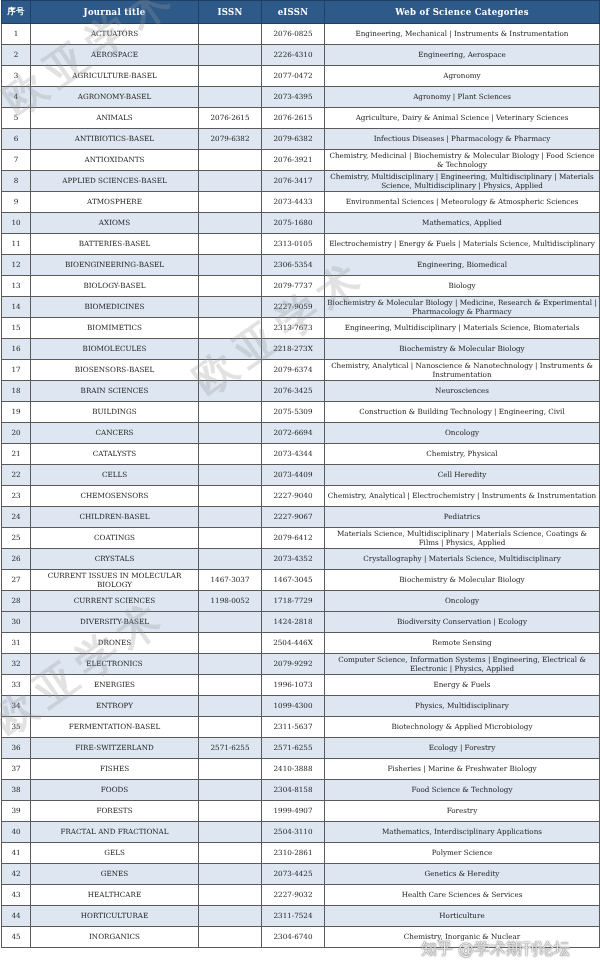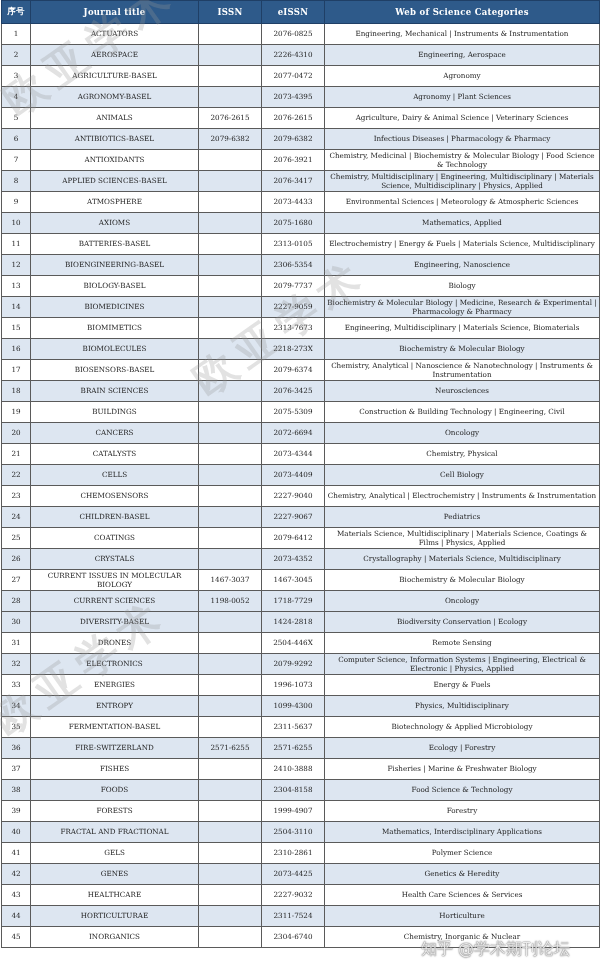--- a/index.html
+++ b/index.html
@@ -108,21 +108,21 @@
         <td>BATTERIES-BASEL</td>
         <td></td>
         <td>2313-0105</td>
         <td>Electrochemistry | Energy &amp; Fuels | Materials Science, Multidisciplinary</td>
       </tr>
       <tr class="alt">
         <td>12</td>
         <td>BIOENGINEERING-BASEL</td>
         <td></td>
         <td>2306-5354</td>
-        <td>Engineering, Nanoscience</td>
+        <td>Engineering, Biomedical</td>
       </tr>
       <tr>
         <td>13</td>
         <td>BIOLOGY-BASEL</td>
         <td></td>
         <td>2079-7737</td>
         <td>Biology</td>
       </tr>
       <tr class="alt">
         <td>14</td>
@@ -178,21 +178,21 @@
         <td>CATALYSTS</td>
         <td></td>
         <td>2073-4344</td>
         <td>Chemistry, Physical</td>
       </tr>
       <tr class="alt">
         <td>22</td>
         <td>CELLS</td>
         <td></td>
         <td>2073-4409</td>
-        <td>Cell Biology</td>
+        <td>Cell Heredity</td>
       </tr>
       <tr>
         <td>23</td>
         <td>CHEMOSENSORS</td>
         <td></td>
         <td>2227-9040</td>
         <td>Chemistry, Analytical | Electrochemistry | Instruments &amp; Instrumentation</td>
       </tr>
       <tr class="alt">
         <td>24</td>

